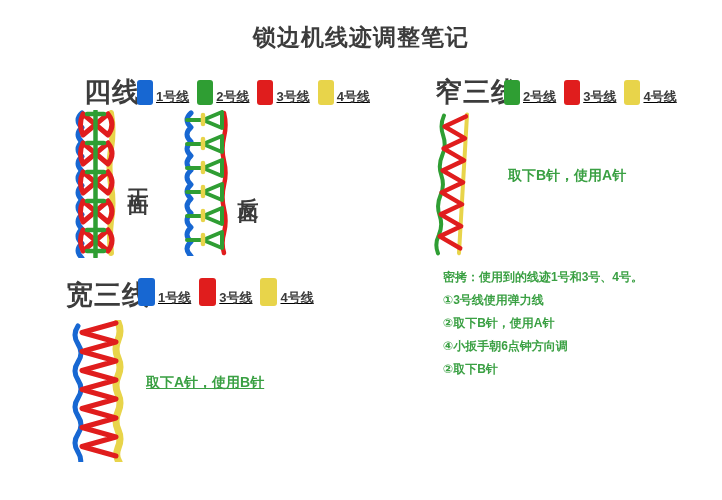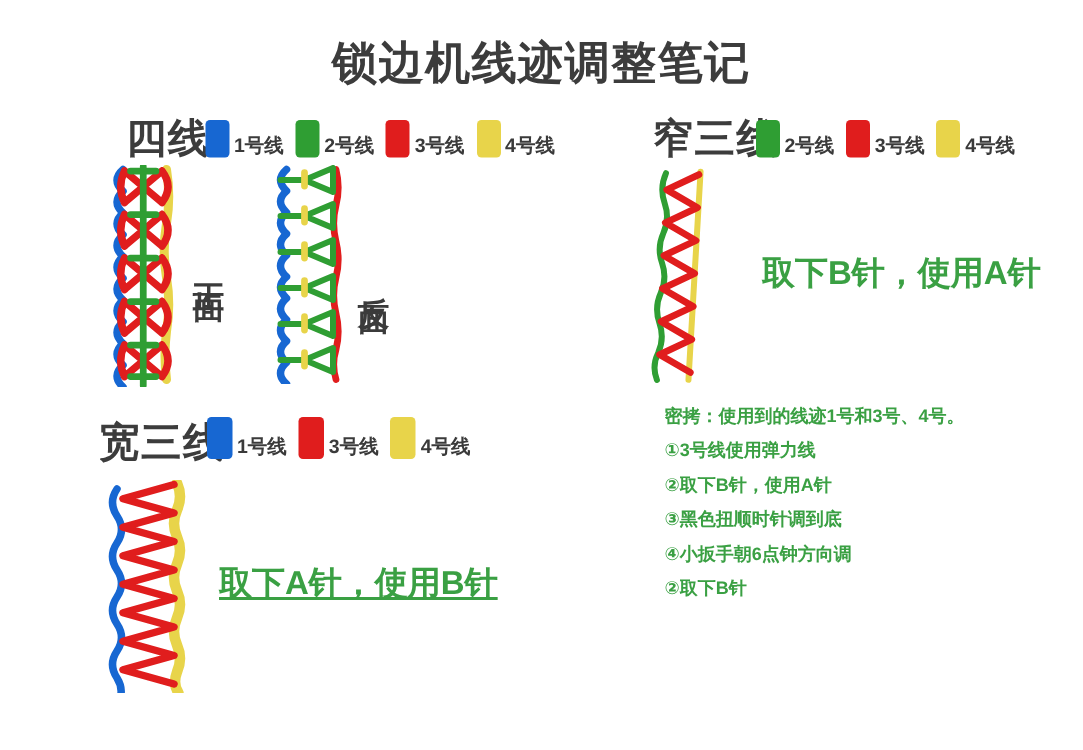--- a/index.html
+++ b/index.html
@@ -3,36 +3,36 @@
 <meta charset="utf-8">
 <style>
   html,body{margin:0;padding:0;}
   body{
     width:722px;height:500px;background:#ffffff;position:relative;overflow:hidden;
     font-family:"Liberation Sans","DejaVu Sans",sans-serif;
   }
   .canvas{position:absolute;inset:0;}
   .page-title{
     position:absolute;top:22px;left:0;width:722px;text-align:center;
-    font-size:30px;font-weight:700;color:#3c3c3c;letter-spacing:1px;margin:0;
+    font-size:23px;font-weight:700;color:#3c3c3c;letter-spacing:1px;margin:0;
   }
   .section-heading{
     position:absolute;font-size:27px;font-weight:700;color:#3c3c3c;letter-spacing:1px;
   }
-  .legend{position:absolute;display:flex;align-items:center;}
+  .legend{position:absolute;display:flex;align-items:center;text-decoration:underline;}
   .legend-item{display:flex;align-items:flex-end;margin-right:8px;}
   .swatch{display:inline-block;width:16px;height:25px;border-radius:3px;margin-right:3px;}
   .swatch.lg{width:17px;height:28px;}
   .legend-label{font-size:13px;font-weight:700;color:#3a3a3a;line-height:14px;padding-bottom:1px;white-space:nowrap;}
   .vlabel{
     position:absolute;writing-mode:vertical-rl;text-orientation:upright;
     font-size:21px;font-weight:700;color:#3b3b3b;letter-spacing:7px;
   }
   .instruction{
-    position:absolute;font-size:22px;font-weight:700;white-space:nowrap;
+    position:absolute;font-size:14px;font-weight:700;white-space:nowrap;
   }
   .notes{position:absolute;font-size:12px;font-weight:700;line-height:23px;white-space:nowrap;}
   .stitch{position:absolute;}
 </style>
 </head>
 <body>
 
 <div class="canvas">
 
   <h1 class="page-title">锁边机线迹调整笔记</h1>
@@ -147,18 +147,17 @@
       <path stroke-width="5" d="M48 3 L14 12.5 L48 22 L14 31.5 L48 41 L14 50.5 L48 60 L14 69.5 L48 79 L14 88.5 L48 98 L14 107.5 L48 117 L14 126.5 L48 136" stroke="#e01d1d"></path>
     </g>
   </svg>
 
   <div class="instruction" style="left: 146px; top: 374px; color: rgb(58, 160, 67); text-decoration: underline;">取下A针，使用B针</div>
 
   <div class="notes" style="left: 443px; top: 266px; color: rgb(58, 160, 67);">
     <div>密拷：使用到的线迹1号和3号、4号。</div>
     <div>①3号线使用弹力线</div>
     <div>②取下B针，使用A针</div>
-    <div>③黑色扭顺时针调到底</div>
     <div>④小扳手朝6点钟方向调</div>
     <div>②取下B针</div>
   </div>
 
 </div>
 
 </body></html>

